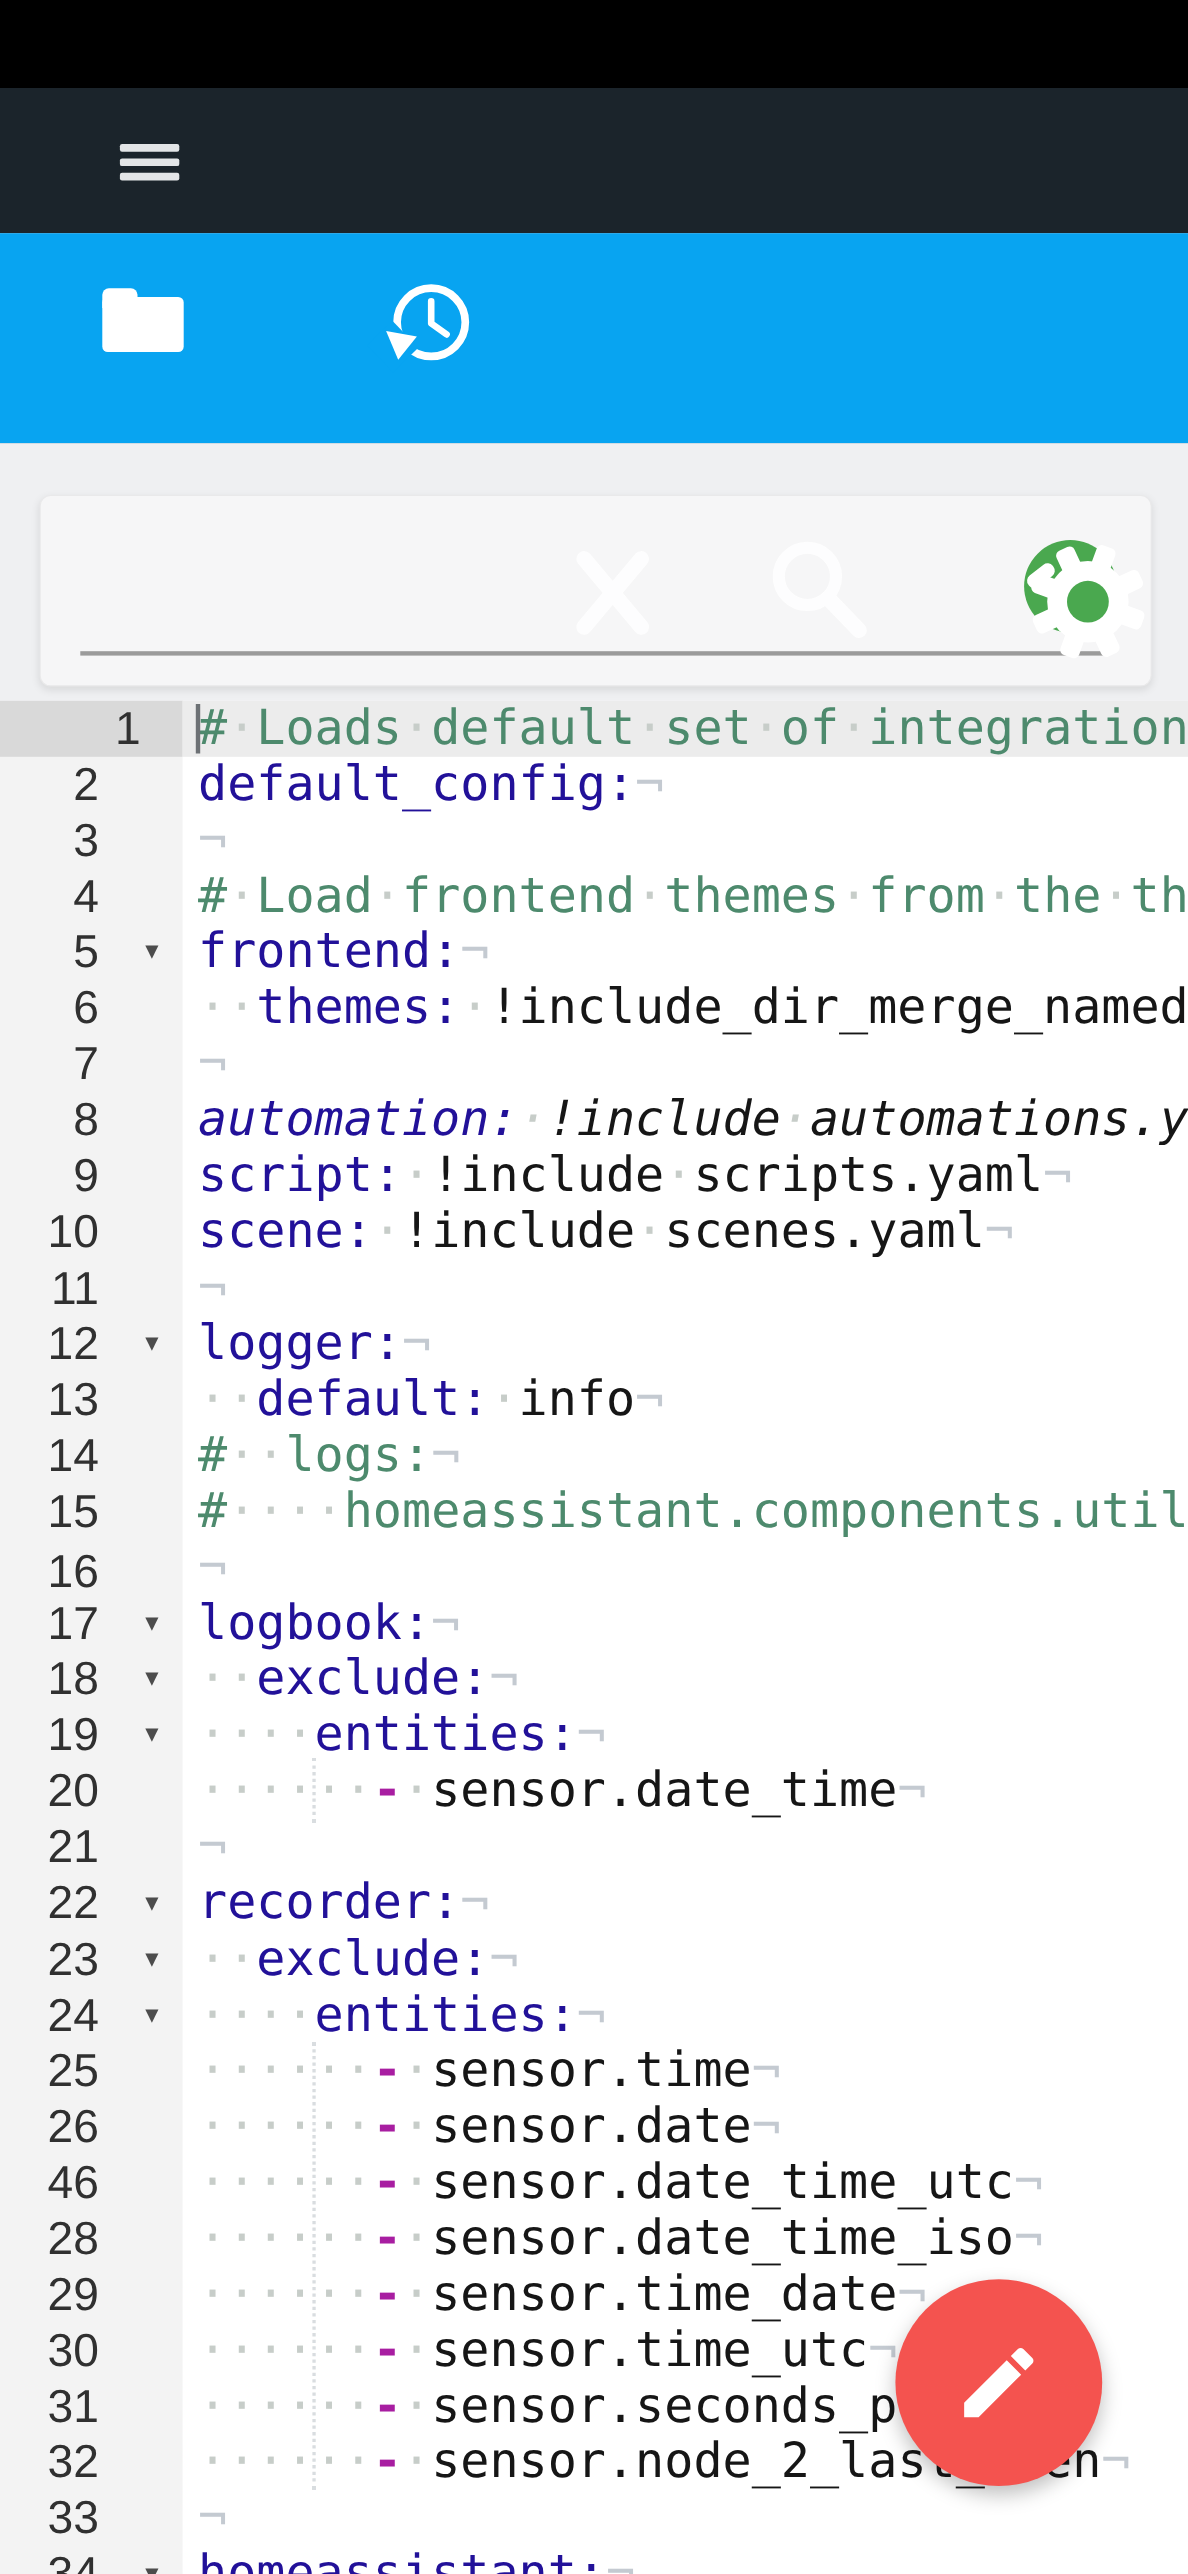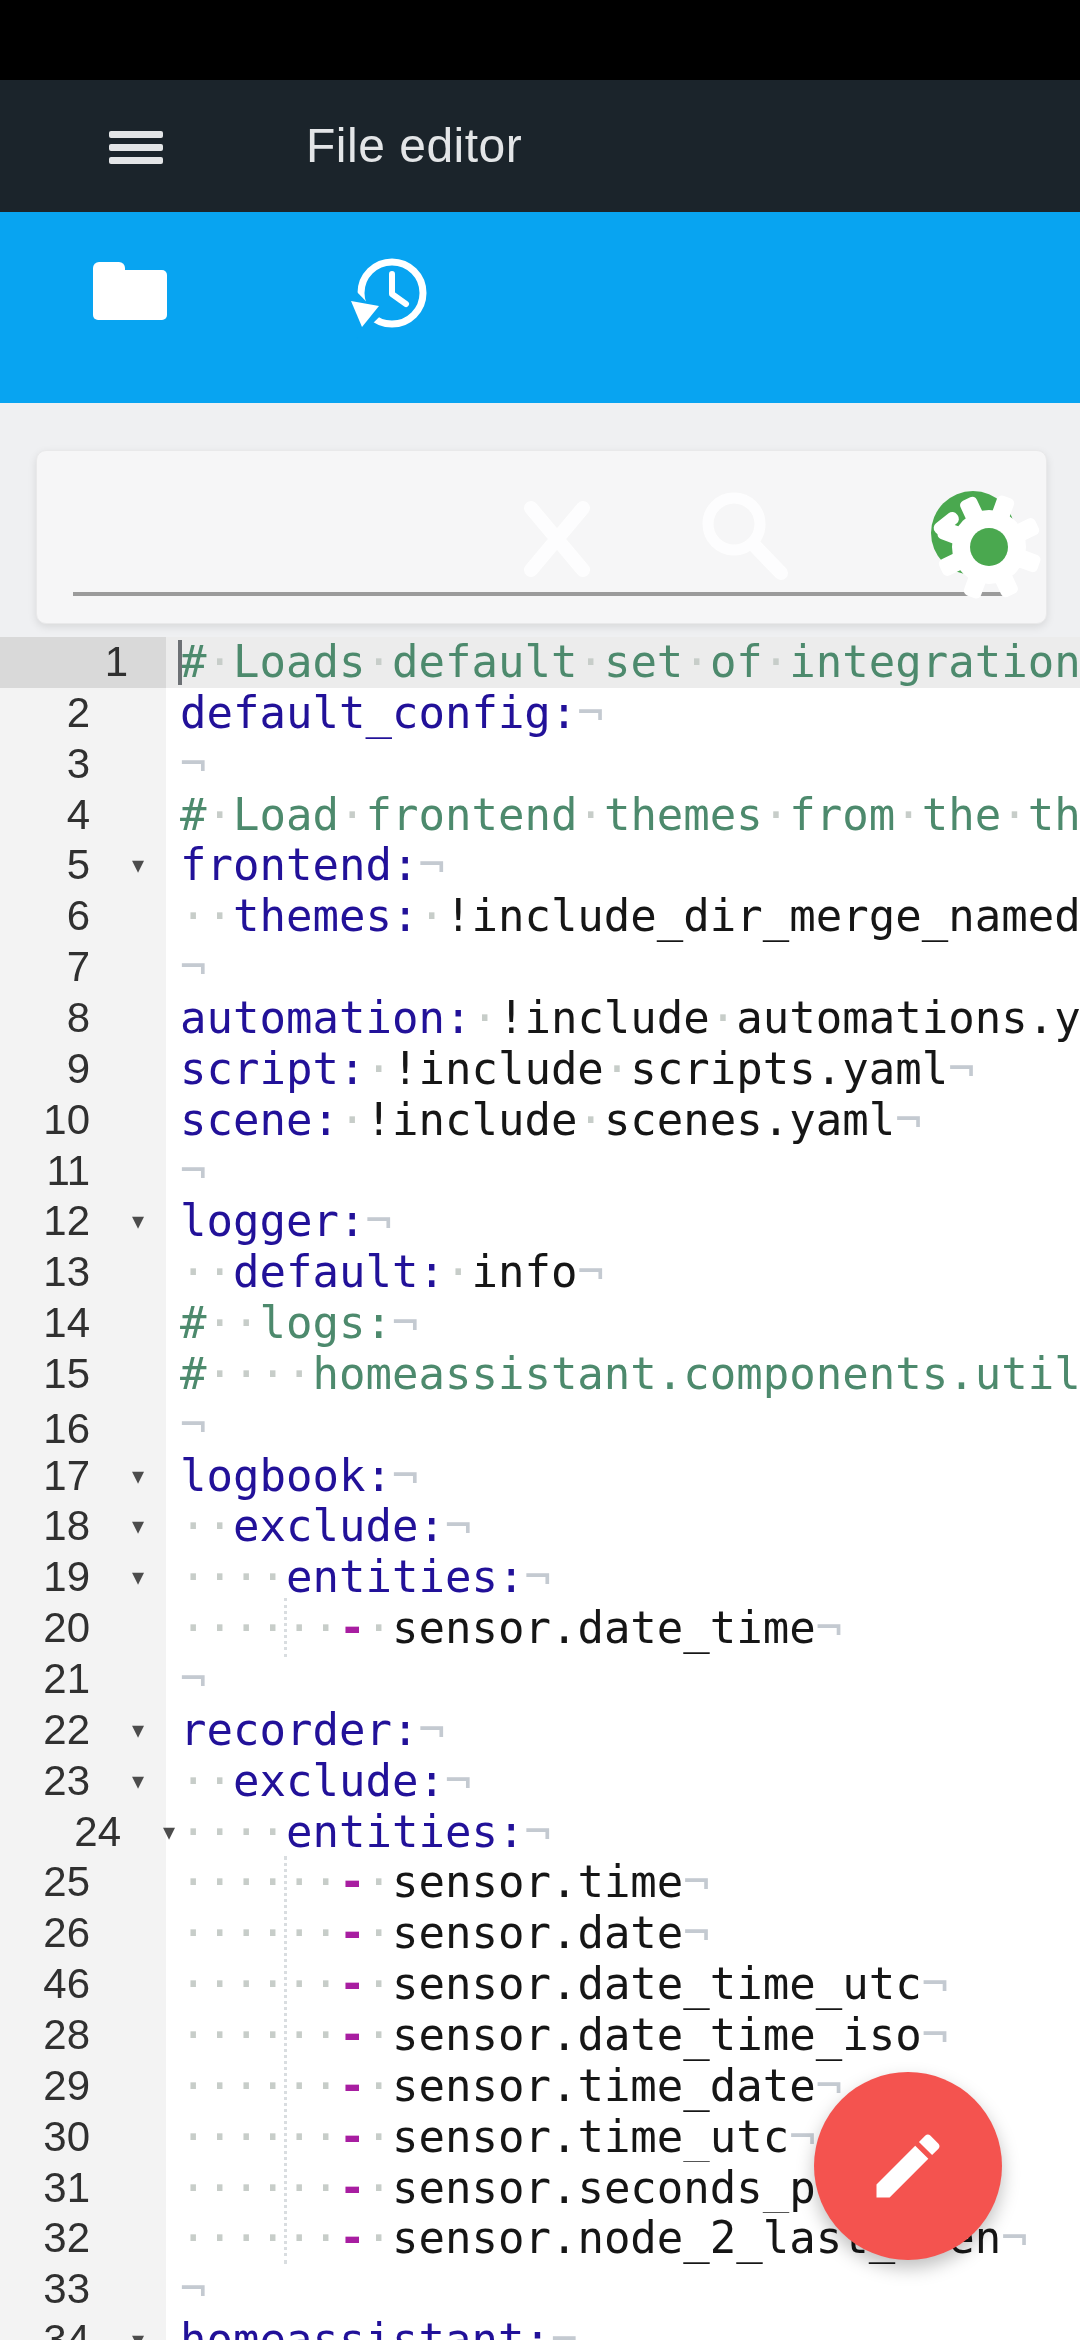--- a/index.html
+++ b/index.html
@@ -69,21 +69,20 @@
   <div class="status-bar"></div>
 
   <header class="app-bar">
     <button class="menu-btn">
       <span class="menu-icon">
           <i></i>
           <i></i>
           <i></i>
         </span>
     </button>
-    <h1 class="app-title">File editor</h1>
   </header>
 
   <div class="toolbar">
     <button class="tb-btn folder-b">
       <span class="folder-icon">
           <span class="tab"></span>
           <span class="body"></span>
         </span>
     </button>
     <button class="tb-btn history-b">
@@ -153,41 +152,41 @@
         <div class="gcell" style="top: 661.05px; height: 50.85px; line-height: 50.85px;"><span class="num">14</span></div>
         <div class="gcell" style="top: 711.9px; height: 50.85px; line-height: 50.85px;"><span class="num">15</span></div>
         <div class="gcell" style="top: 767px; height: 50.85px; line-height: 50.85px;"><span class="num">16</span></div>
         <div class="gcell" style="top: 813.6px; height: 50.85px; line-height: 50.85px;"><span class="num">17</span><span class="fold" style="line-height: 50.85px;">▾</span></div>
         <div class="gcell" style="top: 864.45px; height: 50.85px; line-height: 50.85px;"><span class="num">18</span><span class="fold" style="line-height: 50.85px;">▾</span></div>
         <div class="gcell" style="top: 915.3px; height: 50.85px; line-height: 50.85px;"><span class="num">19</span><span class="fold" style="line-height: 50.85px;">▾</span></div>
         <div class="gcell" style="top: 966.15px; height: 50.85px; line-height: 50.85px;"><span class="num">20</span></div>
         <div class="gcell" style="top: 1017px; height: 50.85px; line-height: 50.85px;"><span class="num">21</span></div>
         <div class="gcell" style="top: 1067.85px; height: 50.85px; line-height: 50.85px;"><span class="num">22</span><span class="fold" style="line-height: 50.85px;">▾</span></div>
         <div class="gcell" style="top: 1118.7px; height: 50.85px; line-height: 50.85px;"><span class="num">23</span><span class="fold" style="line-height: 50.85px;">▾</span></div>
-        <div class="gcell" style="top: 1169.55px; height: 50.85px; line-height: 50.85px; margin-left: 31px;"><span class="num">24</span><span class="fold" style="line-height: 50.85px;">▾</span></div>
+        <div class="gcell" style="top: 1169.55px; height: 50.85px; line-height: 50.85px;"><span class="num">24</span><span class="fold" style="line-height: 50.85px;">▾</span></div>
         <div class="gcell" style="top: 1220.4px; height: 50.85px; line-height: 50.85px;"><span class="num">25</span></div>
         <div class="gcell" style="top: 1271.25px; height: 50.85px; line-height: 50.85px;"><span class="num">26</span></div>
         <div class="gcell" style="top: 1322.1px; height: 50.85px; line-height: 50.85px;"><span class="num">46</span></div>
         <div class="gcell" style="top: 1372.95px; height: 50.85px; line-height: 50.85px;"><span class="num">28</span></div>
         <div class="gcell" style="top: 1423.8px; height: 50.85px; line-height: 50.85px;"><span class="num">29</span></div>
         <div class="gcell" style="top: 1474.65px; height: 50.85px; line-height: 50.85px;"><span class="num">30</span></div>
         <div class="gcell" style="top: 1525.5px; height: 50.85px; line-height: 50.85px;"><span class="num">31</span></div>
         <div class="gcell" style="top: 1576.35px; height: 50.85px; line-height: 50.85px;"><span class="num">32</span></div>
         <div class="gcell" style="top: 1627.2px; height: 50.85px; line-height: 50.85px;"><span class="num">33</span></div>
         <div class="gcell" style="top: 1678.05px; height: 50.85px; line-height: 50.85px;"><span class="num">34</span><span class="fold" style="line-height: 50.85px;">▾</span></div>
       </div>
     <div id="code-lines">
         <div class="cline active" style="top: 0px; height: 50.85px; line-height: 50.85px;"><span class="tk-c">#</span><span class="tk-ws">·</span><span class="tk-c">Loads</span><span class="tk-ws">·</span><span class="tk-c">default</span><span class="tk-ws">·</span><span class="tk-c">set</span><span class="tk-ws">·</span><span class="tk-c">of</span><span class="tk-ws">·</span><span class="tk-c">integration</span><div class="cursor"></div></div>
         <div class="cline" style="top: 50.85px; height: 50.85px; line-height: 50.85px;"><span class="tk-k">default_config:</span><span class="tk-eol">¬</span></div>
         <div class="cline" style="top: 101.7px; height: 50.85px; line-height: 50.85px;"><span class="tk-eol">¬</span></div>
         <div class="cline" style="top: 152.55px; height: 50.85px; line-height: 50.85px;"><span class="tk-c">#</span><span class="tk-ws">·</span><span class="tk-c">Load</span><span class="tk-ws">·</span><span class="tk-c">frontend</span><span class="tk-ws">·</span><span class="tk-c">themes</span><span class="tk-ws">·</span><span class="tk-c">from</span><span class="tk-ws">·</span><span class="tk-c">the</span><span class="tk-ws">·</span><span class="tk-c">th</span></div>
         <div class="cline" style="top: 203.4px; height: 50.85px; line-height: 50.85px;"><span class="tk-k">frontend:</span><span class="tk-eol">¬</span></div>
         <div class="cline" style="top: 254.25px; height: 50.85px; line-height: 50.85px;"><span class="tk-ws">··</span><span class="tk-k">themes:</span><span class="tk-ws">·</span><span class="tk-p">!include_dir_merge_named</span></div>
         <div class="cline" style="top: 305.1px; height: 50.85px; line-height: 50.85px;"><span class="tk-eol">¬</span></div>
-        <div class="cline" style="top: 355.95px; height: 50.85px; line-height: 50.85px;"><span class="tk-k">automation:</span><span class="tk-ws">·</span><span class="tk-p">!include</span><span class="tk-ws">·</span><span class="tk-p">automations.y</span></div>
+        <div class="cline" style="top: 355.95px; height: 50.85px; line-height: 50.85px; font-style: italic;"><span class="tk-k">automation:</span><span class="tk-ws">·</span><span class="tk-p">!include</span><span class="tk-ws">·</span><span class="tk-p">automations.y</span></div>
         <div class="cline" style="top: 406.8px; height: 50.85px; line-height: 50.85px;"><span class="tk-k">script:</span><span class="tk-ws">·</span><span class="tk-p">!include</span><span class="tk-ws">·</span><span class="tk-p">scripts.yaml</span><span class="tk-eol">¬</span></div>
         <div class="cline" style="top: 457.65px; height: 50.85px; line-height: 50.85px;"><span class="tk-k">scene:</span><span class="tk-ws">·</span><span class="tk-p">!include</span><span class="tk-ws">·</span><span class="tk-p">scenes.yaml</span><span class="tk-eol">¬</span></div>
         <div class="cline" style="top: 508.5px; height: 50.85px; line-height: 50.85px;"><span class="tk-eol">¬</span></div>
         <div class="cline" style="top: 559.35px; height: 50.85px; line-height: 50.85px;"><span class="tk-k">logger:</span><span class="tk-eol">¬</span></div>
         <div class="cline" style="top: 610.2px; height: 50.85px; line-height: 50.85px;"><span class="tk-ws">··</span><span class="tk-k">default:</span><span class="tk-ws">·</span><span class="tk-p">info</span><span class="tk-eol">¬</span></div>
         <div class="cline" style="top: 661.05px; height: 50.85px; line-height: 50.85px;"><span class="tk-c">#</span><span class="tk-ws">··</span><span class="tk-c">logs:</span><span class="tk-eol">¬</span></div>
         <div class="cline" style="top: 711.9px; height: 50.85px; line-height: 50.85px;"><span class="tk-c">#</span><span class="tk-ws">····</span><span class="tk-c">homeassistant.components.util</span></div>
         <div class="cline" style="top: 762.75px; height: 50.85px; line-height: 50.85px;"><span class="tk-eol">¬</span></div>
         <div class="cline" style="top: 813.6px; height: 50.85px; line-height: 50.85px;"><span class="tk-k">logbook:</span><span class="tk-eol">¬</span></div>
         <div class="cline" style="top: 864.45px; height: 50.85px; line-height: 50.85px;"><span class="tk-ws">··</span><span class="tk-k">exclude:</span><span class="tk-eol">¬</span></div>

